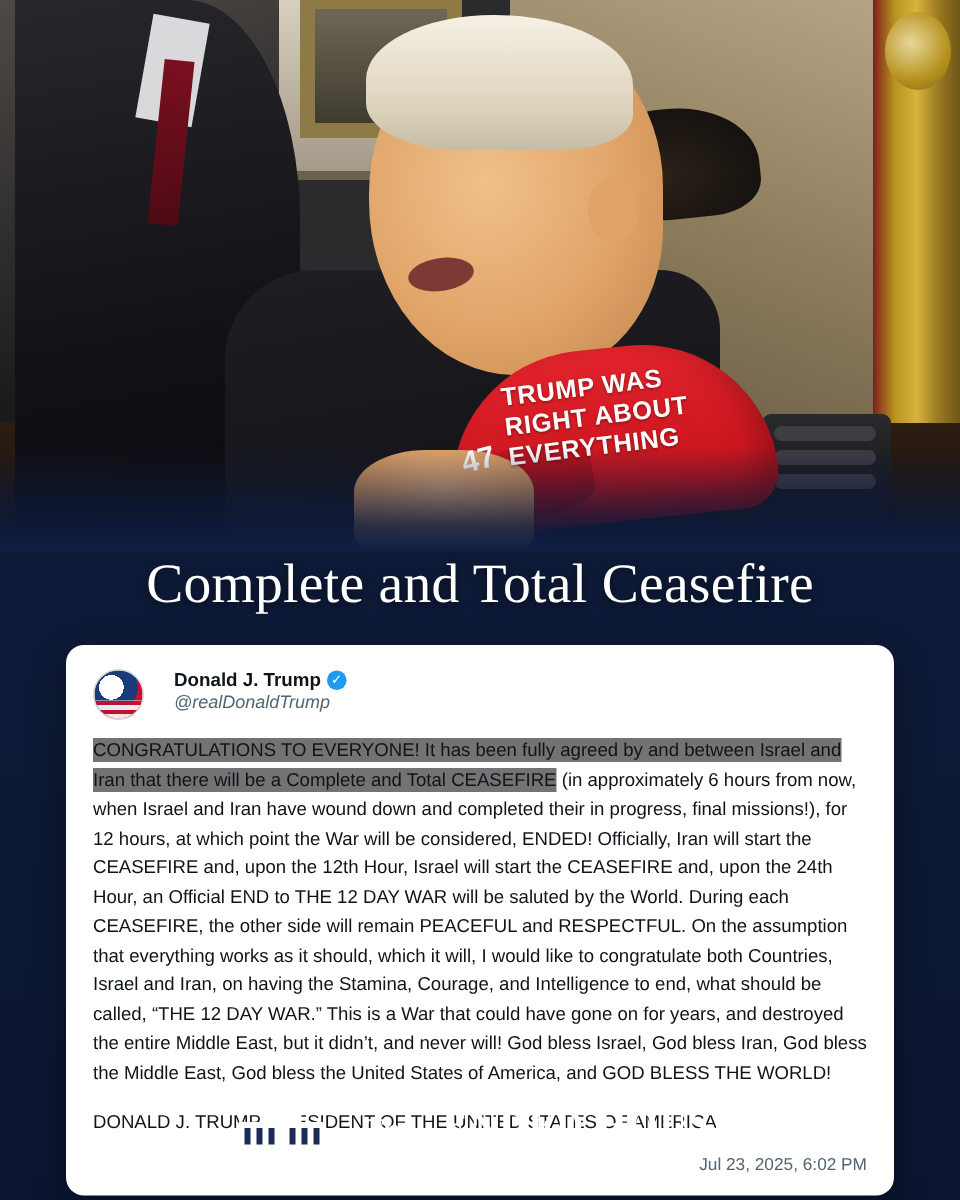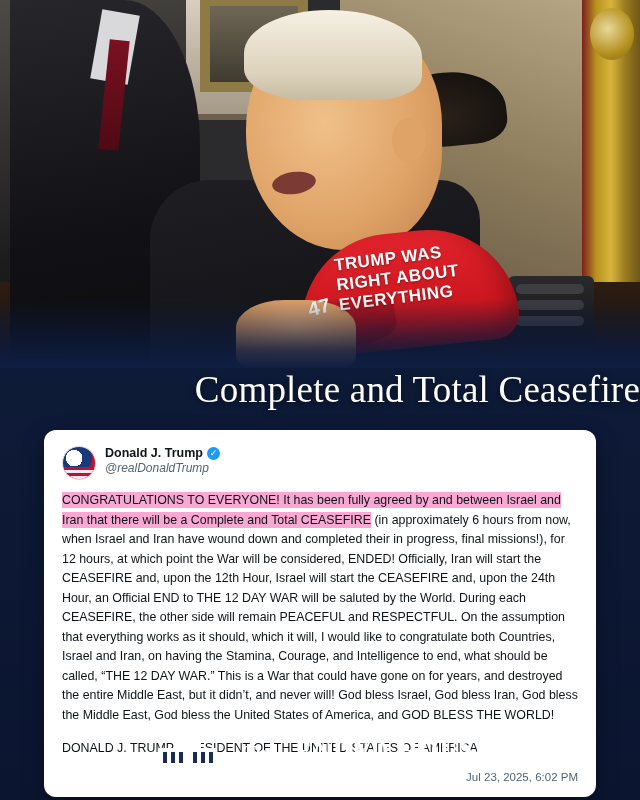--- a/index.html
+++ b/index.html
@@ -137,21 +137,21 @@
     color: #fff; font-weight: bold; font-size: 20px;
   }
   .photo-fade {
     position: absolute; left: 0; bottom: 0; width: 640px; height: 70px;
     background: linear-gradient(180deg, rgba(13,27,62,0) 0%, rgba(13,27,62,.85) 75%, #0f1f44 100%);
   }
 
   
   .headline {
     position: absolute; top: 368px; left: 0; width: 640px;
-    text-align: right;
+    text-align: center;
     color: #ffffff;
     font-family: "Liberation Serif", serif;
     font-size: 37px;
     letter-spacing: .2px;
     text-shadow: 0 2px 6px rgba(0,0,0,.5);
   }
 
   
   .card {
     position: absolute; left: 44px; top: 430px;
@@ -166,37 +166,37 @@
     width: 34px; height: 34px; border-radius: 50%;
     background: radial-gradient(circle at 35% 35%, #ffffff 0 28%, #1b3a7a 28% 60%, #c8102e 60% 100%);
     border: 1px solid #d5d8dc; flex: none;
     position: relative; overflow: hidden;
   }
   .avatar:after {
     content:""; position:absolute; left:0; bottom:0; width:34px; height:12px;
     background: repeating-linear-gradient(180deg,#c8102e 0 3px,#ffffff 3px 6px);
     opacity: .9;
   }
-  .names { display: flex; flex-direction: column; justify-content: center; }
+  .names { display: flex; flex-direction: column; justify-content: center; margin-left: 11px; }
   .name-row { display: flex; align-items: center; gap: 4px; }
   .disp-name { font-size: 12.5px; font-weight: bold; color: #0f1419; }
   .verified {
     width: 13px; height: 13px; border-radius: 50%;
     background: #1d9bf0; color: #fff; font-size: 9px; line-height: 13px;
     text-align: center; display: inline-block;
   }
   .handle { font-size: 12px; color: #536471; margin-top: 1px; font-style: italic; }
   .tweet-body {
     margin-top: 11px;
     font-size: 12.4px;
     line-height: 19.5px;
     color: #0f1419;
     text-align: left;
   }
-  .hl { background: #f9a8d4; padding: 1px 0; }
+  .hl { background: #737373; padding: 1px 0; }
   .sig { margin-top: 16px; font-size: 12.4px; color: #0f1419; }
   .stamp {
     margin-top: 16px; text-align: right;
     font-size: 11.5px; color: #536471;
   }
 
   
   .footer {
     position: absolute; left: 0; bottom: 26px; width: 640px;
     display: flex; align-items: center; justify-content: center; gap: 14px;

